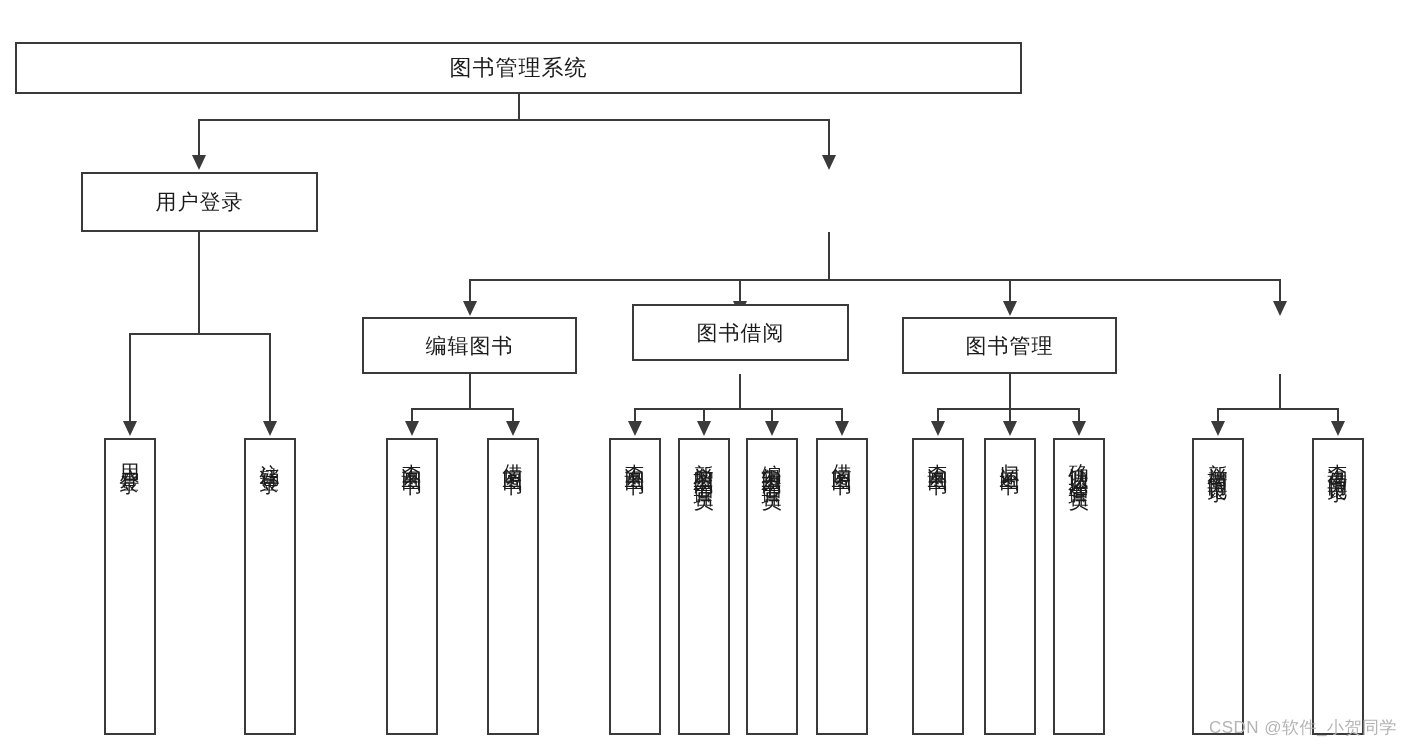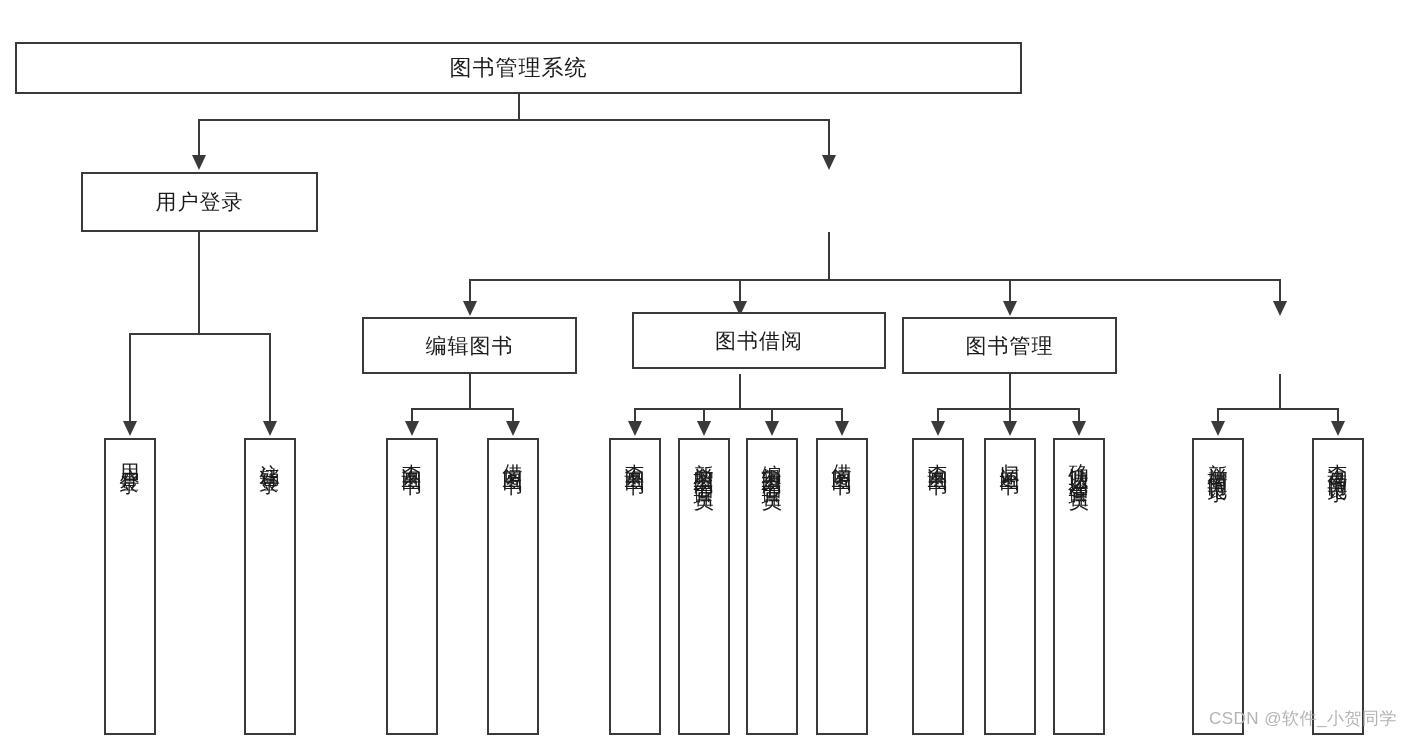--- a/index.html
+++ b/index.html
@@ -66,21 +66,21 @@
     width: 0;
     height: 0;
     border-left: 7px solid transparent;
     border-right: 7px solid transparent;
     border-top: 15px solid #3a3a3a;
   }
   
   #watermark {
     position: absolute;
     right: 8px;
-    bottom: 17px;
+    bottom: 8px;
     font-size: 17px;
     color: #b4b4b4;
     white-space: nowrap;
     letter-spacing: 0.5px;
     text-align: right;
   }
 </style>
 </head>
 <body>
 
@@ -149,21 +149,21 @@
     <span>图书管理系统</span>
   </div>
 
   <div class="node horiz" style="left:81px; top:172px; width:237px; height:60px;">
     <span>用户登录</span>
   </div>
 
   <div class="node horiz" style="left:362px; top:317px; width:215px; height:57px;">
     <span>编辑图书</span>
   </div>
-  <div class="node horiz" style="left:632px; top:312px; width:254px; height:57px;">
+  <div class="node horiz" style="left:632px; top:304px; width:217px; height:57px;">
     <span>图书借阅</span>
   </div>
   <div class="node horiz" style="left:902px; top:317px; width:215px; height:57px;">
     <span>图书管理</span>
   </div>
 
   <div class="node vert" style="left:104px; top:438px; width:52px; height:297px;">
     <span class="vlabel">用户登录</span>
   </div>
   <div class="node vert" style="left:244px; top:438px; width:52px; height:297px;">

